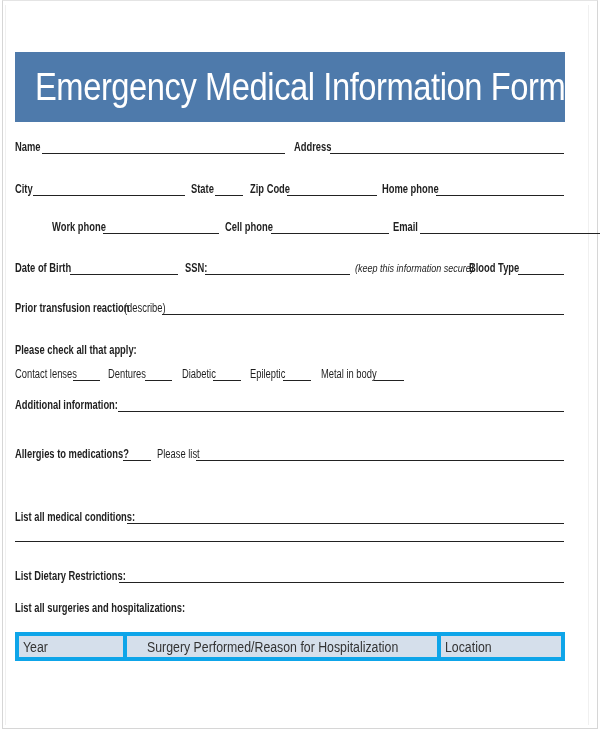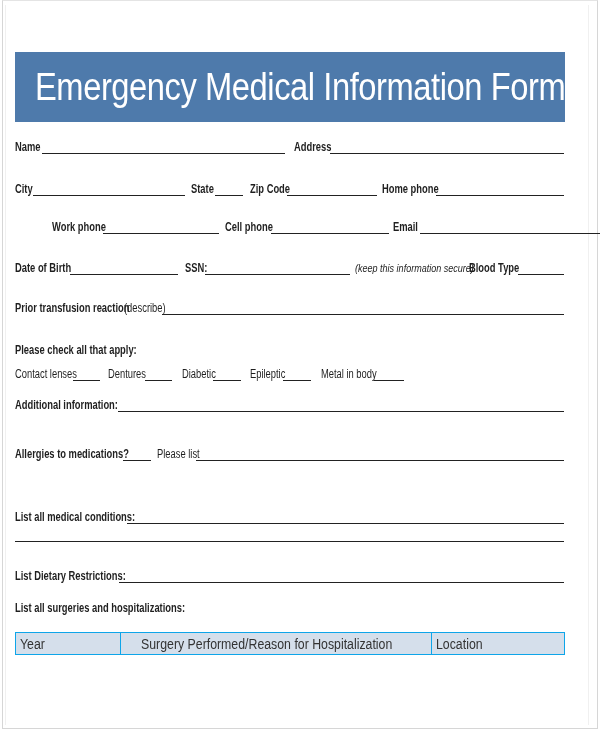--- a/index.html
+++ b/index.html
@@ -34,21 +34,21 @@
     position: absolute; bottom: 1px; font-size: 12px; color: #1f1f1f; white-space: nowrap;
     transform: scaleX(0.78); transform-origin: left bottom; line-height: 14px;
   }
   .t.b { font-weight: bold; }
   .t.i { font-style: italic; font-size: 11px; transform: scaleX(0.82); }
   table.surg {
     position: absolute; left: 15px; top: 632px; width: 550px;
     border-collapse: collapse; background: #d5dfeb;
   }
   table.surg td {
-    border: 1px solid #0ea5e9; height: 21px; padding: 0 4px;
+    border: 4px solid #0ea5e9; height: 21px; padding: 0 4px;
     font-size: 14px; color: #333; white-space: nowrap;
   }
   table.surg td span { display: inline-block; transform: scaleX(0.88); transform-origin: left center; }
 </style>
 </head>
 <body>
 
 <div class="page-frame"></div>
 <div class="inner-frame"></div>
 

